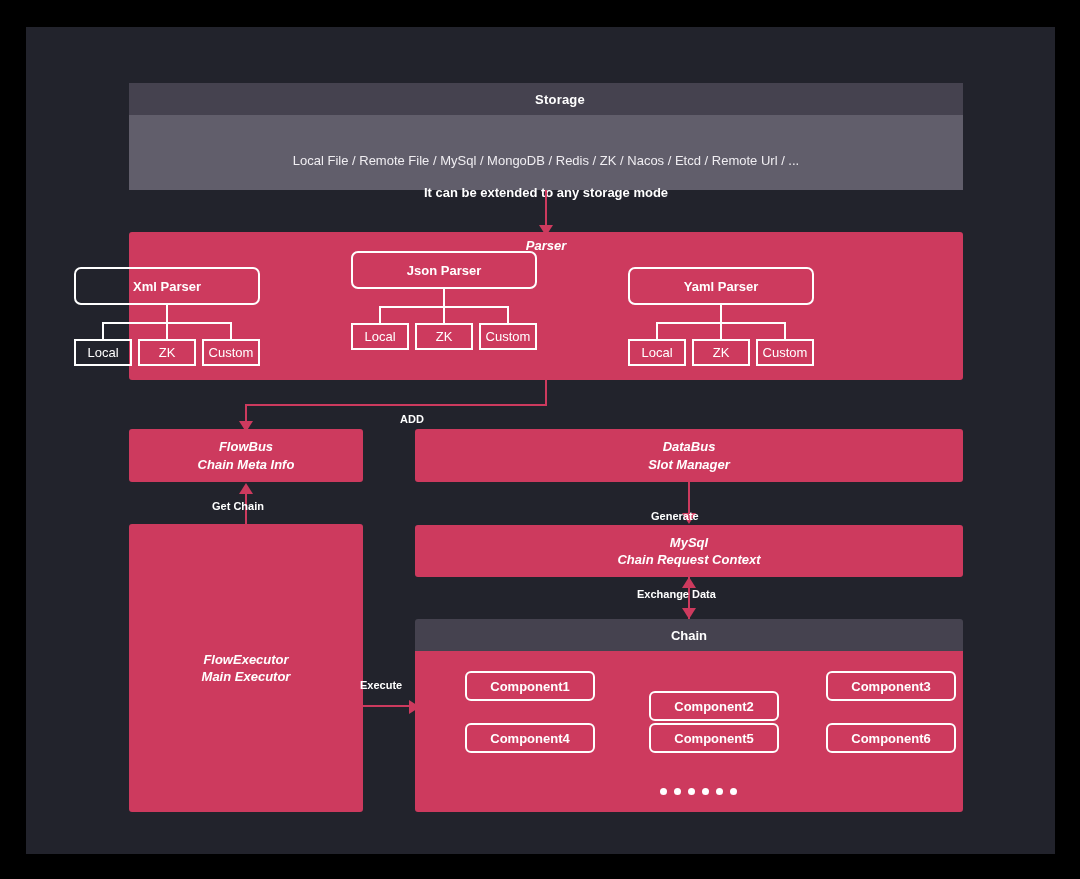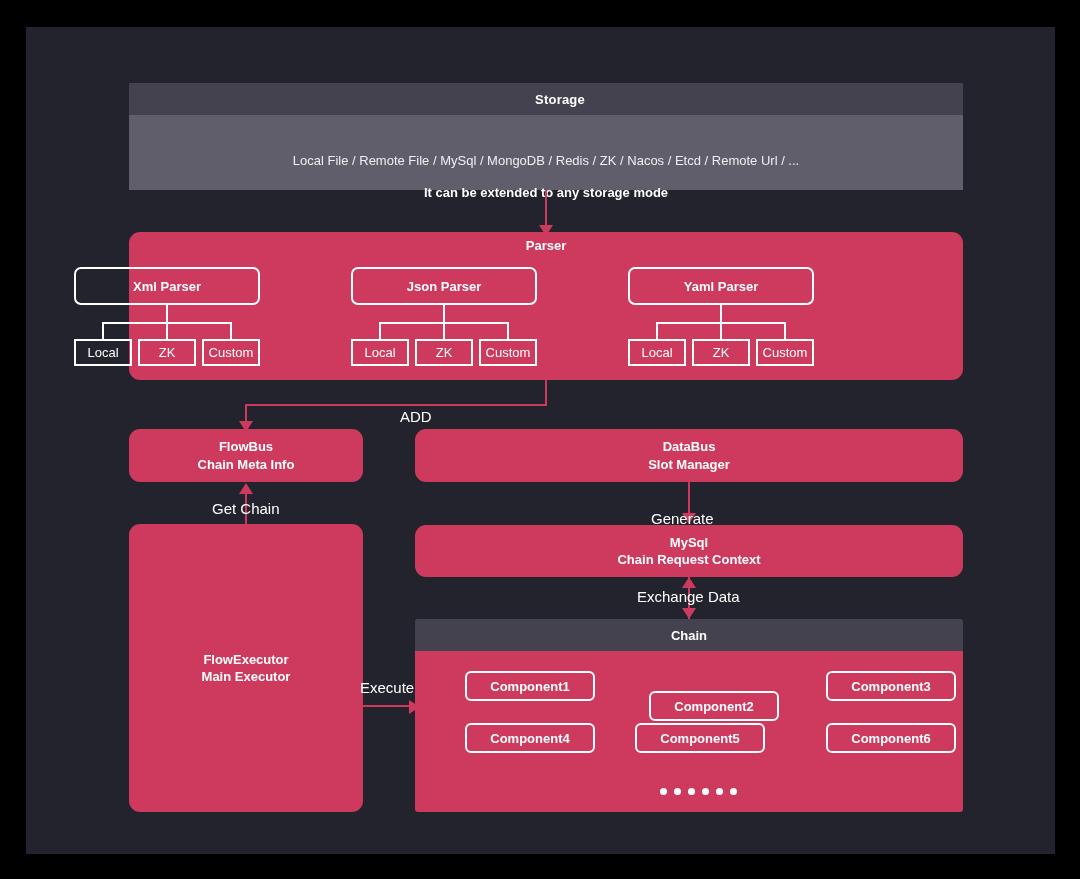--- a/index.html
+++ b/index.html
@@ -57,21 +57,22 @@
   }
   .storage-line2 {
     color: #ffffff;
     font-size: 13px;
     font-weight: bold;
   }
 
   
   .crimson {
     background: #cd3a5e;
-    border-radius: 11px;
+    border-radius: 3px;
+    font-style: italic;
   }
   .panel-title {
     position: absolute;
     left: 0;
     right: 0;
     top: 6px;
     text-align: center;
     color: #ffffff;
     font-size: 13px;
     font-weight: bold;
@@ -190,22 +191,22 @@
     border-bottom: 11px solid #cd3a5e;
   }
   .ahead-right {
     border-top: 7px solid transparent;
     border-bottom: 7px solid transparent;
     border-left: 11px solid #cd3a5e;
   }
   .edge-label {
     position: absolute;
     color: #ffffff;
-    font-size: 15px;
-    font-weight: normal;
+    font-size: 11px;
+    font-weight: bold;
     white-space: nowrap;
   }
 </style>
 </head>
 <body>
 
 <div id="canvas">
 
   <div class="blk storage-header" style="left:103px; top:56px; width:834px; height:32px;">Storage</div>
   <div class="blk storage-body" style="left:103px; top:88px; width:834px; height:75px;">
@@ -225,21 +226,21 @@
     <div class="conn" style="left:92px; top:38px; width:2px; height:17px;"></div>
     <div class="conn" style="left:28px; top:55px; width:130px; height:2px;"></div>
     <div class="conn" style="left:28px; top:55px; width:2px; height:17px;"></div>
     <div class="conn" style="left:92px; top:55px; width:2px; height:17px;"></div>
     <div class="conn" style="left:156px; top:55px; width:2px; height:17px;"></div>
     <div class="leaf" style="left:0px;  top:72px; width:58px;">Local</div>
     <div class="leaf" style="left:64px; top:72px; width:58px;">ZK</div>
     <div class="leaf" style="left:128px;top:72px; width:58px;">Custom</div>
   </div>
 
-  <div class="parser-group" style="left:325px; top:240px; width:186px; height:123px;">
+  <div class="parser-group" style="left:325px; top:224px; width:186px; height:123px;">
     <div class="parser-main">Json Parser</div>
     <div class="conn" style="left:92px; top:38px; width:2px; height:17px;"></div>
     <div class="conn" style="left:28px; top:55px; width:130px; height:2px;"></div>
     <div class="conn" style="left:28px; top:55px; width:2px; height:17px;"></div>
     <div class="conn" style="left:92px; top:55px; width:2px; height:17px;"></div>
     <div class="conn" style="left:156px; top:55px; width:2px; height:17px;"></div>
     <div class="leaf" style="left:0px;  top:72px; width:58px;">Local</div>
     <div class="leaf" style="left:64px; top:72px; width:58px;">ZK</div>
     <div class="leaf" style="left:128px;top:72px; width:58px;">Custom</div>
   </div>
@@ -298,21 +299,21 @@
   <div class="aline" style="left:337px; top:678px; width:48px; height:2px;"></div>
   <div class="ahead-right" style="left:383px; top:673px;"></div>
   <div class="edge-label" style="left:334px; top:652px;">Execute</div>
 
   <div class="blk chain-header" style="left:389px; top:592px; width:548px; height:32px;">Chain</div>
   <div class="blk chain-body" style="left:389px; top:624px; width:548px; height:161px;">
     <div class="component" style="left:50px;  top:20px;">Component1</div>
     <div class="component" style="left:234px; top:20px;margin-top:20px;">Component2</div>
     <div class="component" style="left:411px; top:20px;">Component3</div>
     <div class="component" style="left:50px;  top:72px;">Component4</div>
-    <div class="component" style="left:220px; top:72px;">Component5</div>
+    <div class="component" style="left:234px; top:72px;">Component5</div>
     <div class="component" style="left:411px; top:72px;text-align:center;">Component6</div>
     <div class="dots" style="left:245px; top:137px;">
         <i></i>
         <i></i>
         <i></i>
         <i></i>
         <i></i>
         <i></i>
       </div>
   </div>

